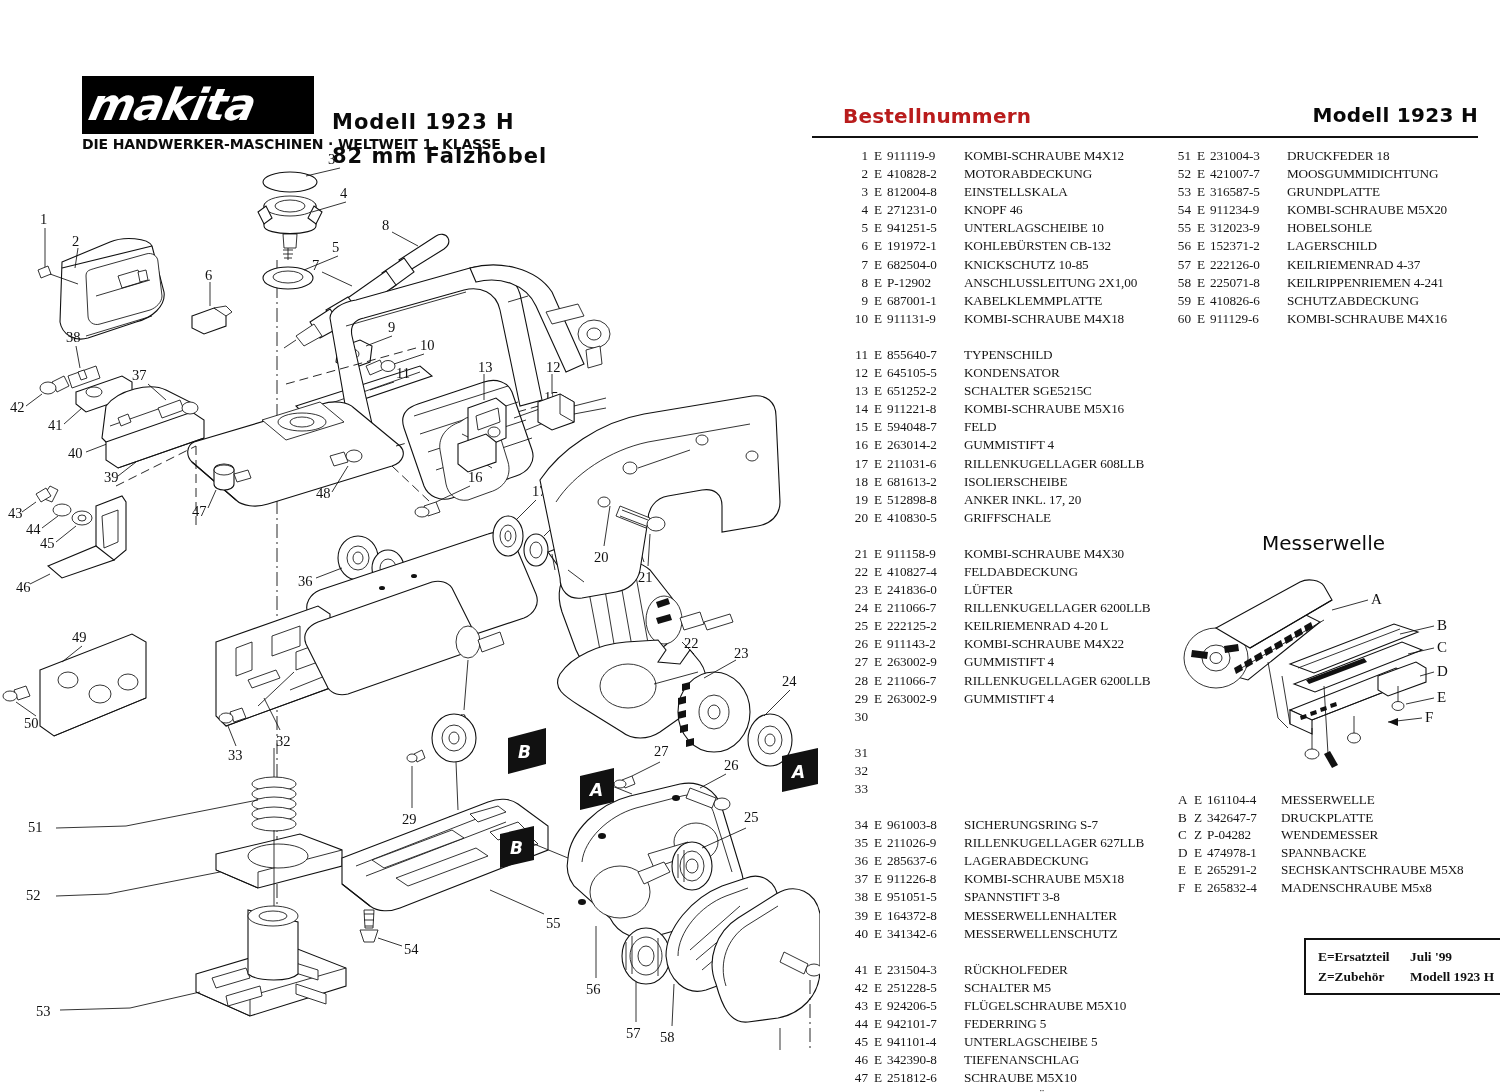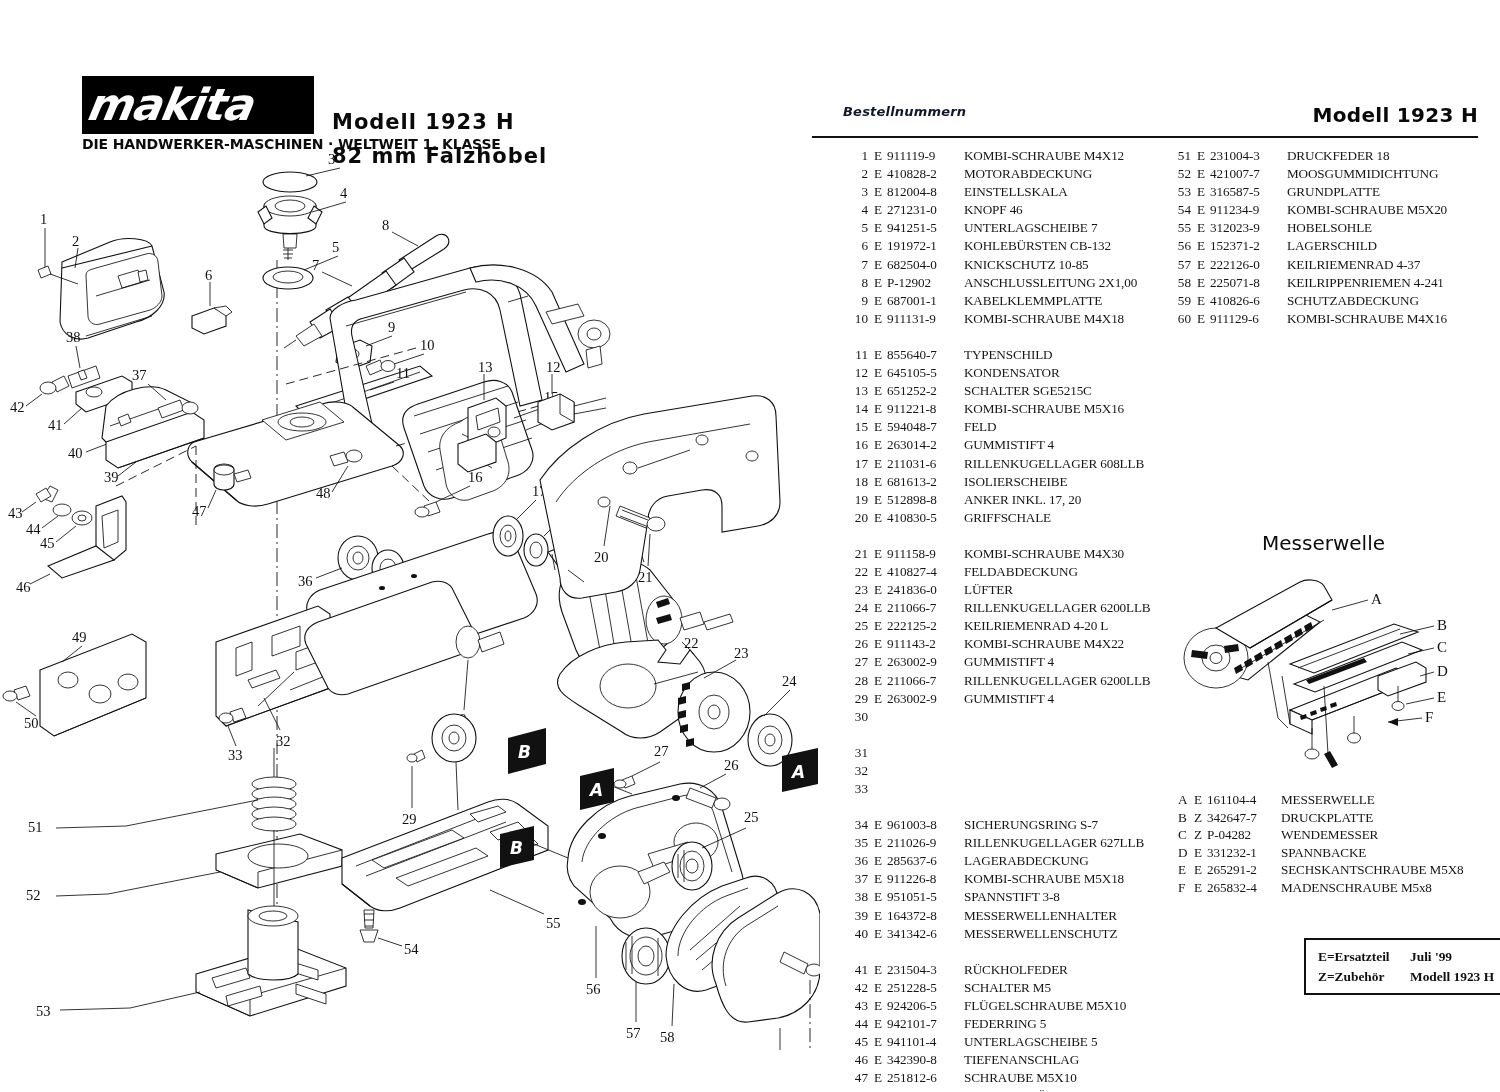--- a/index.html
+++ b/index.html
@@ -50,22 +50,22 @@
     font-weight: bold; font-size: 21px;
     line-height: 34px; letter-spacing: 1px;
     color: #0a0a0a;
     white-space: nowrap;
   }
 
   
   #hdr-title {
     position: absolute; left: 843px; top: 104px;
     font-family: "DejaVu Sans", sans-serif;
-    font-weight: bold; font-size: 13px;
-    letter-spacing: 0.2px; color: #0f172a; font-style: italic;
+    font-weight: bold; font-size: 20px;
+    letter-spacing: 0.2px; color: #b91c1c;
   }
   #hdr-model {
     position: absolute; right: 22px; top: 103px;
     font-family: "DejaVu Sans", sans-serif;
     font-weight: bold; font-size: 20px;
     letter-spacing: 0.3px; color: #090909;
   }
   #hdr-rule {
     position: absolute; left: 812px; top: 136px;
     width: 666px; height: 2px; background: #111;
@@ -172,21 +172,21 @@
       <div class="prow">
         <span class="c-idx">4</span>
         <span class="c-pfx">E</span>
         <span class="c-code">271231-0</span>
         <span class="c-desc">KNOPF 46</span>
       </div>
       <div class="prow">
         <span class="c-idx">5</span>
         <span class="c-pfx">E</span>
         <span class="c-code">941251-5</span>
-        <span class="c-desc">UNTERLAGSCHEIBE 7</span>
+        <span class="c-desc">UNTERLAGSCHEIBE 10</span>
       </div>
       <div class="prow">
         <span class="c-idx">6</span>
         <span class="c-pfx">E</span>
         <span class="c-code">191972-1</span>
         <span class="c-desc">KOHLEBÜRSTEN CB-132</span>
       </div>
       <div class="prow">
         <span class="c-idx">7</span>
         <span class="c-pfx">E</span>
@@ -594,21 +594,21 @@
       </div>
       <div class="prow">
         <span class="c-idx">C</span>
         <span class="c-pfx">Z</span>
         <span class="c-code">P-04282</span>
         <span class="c-desc">WENDEMESSER</span>
       </div>
       <div class="prow">
         <span class="c-idx">D</span>
         <span class="c-pfx">E</span>
-        <span class="c-code">331232-1</span>
+        <span class="c-code">474978-1</span>
         <span class="c-desc">SPANNBACKE</span>
       </div>
       <div class="prow">
         <span class="c-idx">E</span>
         <span class="c-pfx">E</span>
         <span class="c-code">265291-2</span>
         <span class="c-desc">SECHSKANTSCHRAUBE M5X8</span>
       </div>
       <div class="prow">
         <span class="c-idx">F</span>

